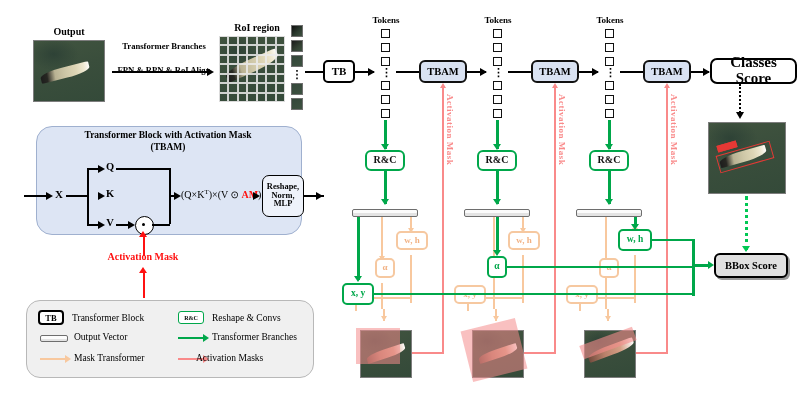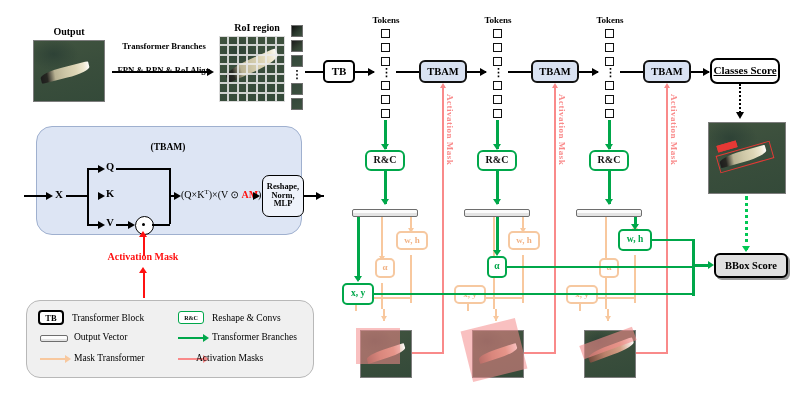--- a/index.html
+++ b/index.html
@@ -172,21 +172,21 @@
 <div class="patch" style="left:291px;top:40px;width:12px;height:12px;background:linear-gradient(140deg,#1a1a1a 0%,#334133 60%,#3c5040 100%);"></div>
 <div class="patch" style="left:291px;top:55px;width:12px;height:12px;background:linear-gradient(150deg,#33463a 0%,#3d5140 100%);"></div>
 <div class="abs" style="left:291px;top:68px;width:12px;text-align:center;font-size:11px;font-weight:bold;">⋮</div>
 <div class="patch" style="left:291px;top:83px;width:12px;height:12px;background:linear-gradient(150deg,#35483b 0%,#3e5241 100%);"></div>
 <div class="patch" style="left:291px;top:98px;width:12px;height:12px;background:linear-gradient(150deg,#34473a 0%,#3d5140 100%);"></div>
 
 <div class="blackline hline" style="left:305px;top:71px;width:18px;"></div>
 
 <div id="tbam-panel"></div>
 <div id="tbam-title">
-  <br>
+  <span>Transformer Block with Activation Mask</span><br>
   <span>(TBAM)</span>
 </div>
 
 <div class="blackline hline" style="left:24px;top:195px;width:24px;"></div>
 <div class="arrowhead-r" style="left:46px;top:191.5px;"></div>
 <div class="abs lbl" style="left:52px;top:188px;width:14px;font-size:11px;">X</div>
 
 <div class="blackline hline" style="left:66px;top:195px;width:22px;"></div>
 <div class="blackline vline" style="left:87px;top:168px;height:56px;"></div>
 <div class="blackline hline" style="left:87px;top:168px;width:12px;"></div>
@@ -287,21 +287,21 @@
 <div class="abs" style="left:605px;top:66px;width:9px;text-align:center;font-size:11px;font-weight:bold;">⋮</div>
 <div class="tok" style="left:605px;top:81px;"></div>
 <div class="tok" style="left:605px;top:95px;"></div>
 <div class="tok" style="left:605px;top:109px;"></div>
 
 <div class="blackline hline" style="left:620px;top:71px;width:24px;"></div>
 <div class="rbox tbam-box" style="left:643px;top:60px;width:48px;height:23px;font-size:10.5px;">TBAM</div>
 <div class="blackline hline" style="left:691px;top:71px;width:18px;"></div>
 <div class="arrowhead-r" style="left:703px;top:67.5px;"></div>
 
-<div class="rbox cls-box" style="left:710px;top:58px;width:70px;height:26px;font-size:11px;text-decoration:underline;">Classes Score</div>
+<div class="rbox cls-box" style="left:710px;top:58px;width:87px;height:26px;font-size:15px;">Classes Score</div>
 
 <div class="pl" style="left:442px;top:88px;width:2.4px;height:250px;"></div>
 <div class="pah-u" style="left:439.7px;top:83px;"></div>
 <div class="amtext" style="left:445px;top:94px;height:72px;">Activation Mask</div>
 
 <div class="pl" style="left:554px;top:88px;width:2.4px;height:250px;"></div>
 <div class="pah-u" style="left:551.7px;top:83px;"></div>
 <div class="amtext" style="left:557px;top:94px;height:72px;">Activation Mask</div>
 
 <div class="pl" style="left:666px;top:88px;width:2.4px;height:250px;"></div>

